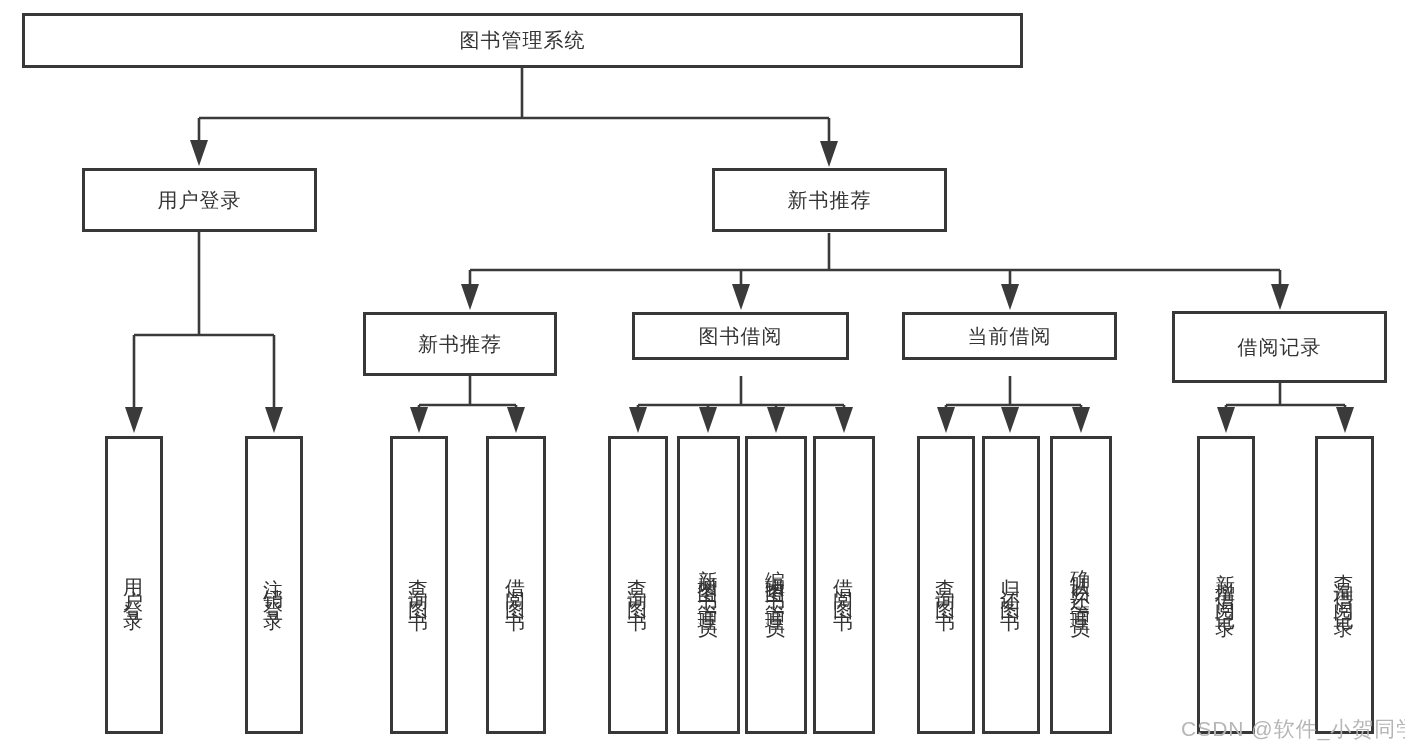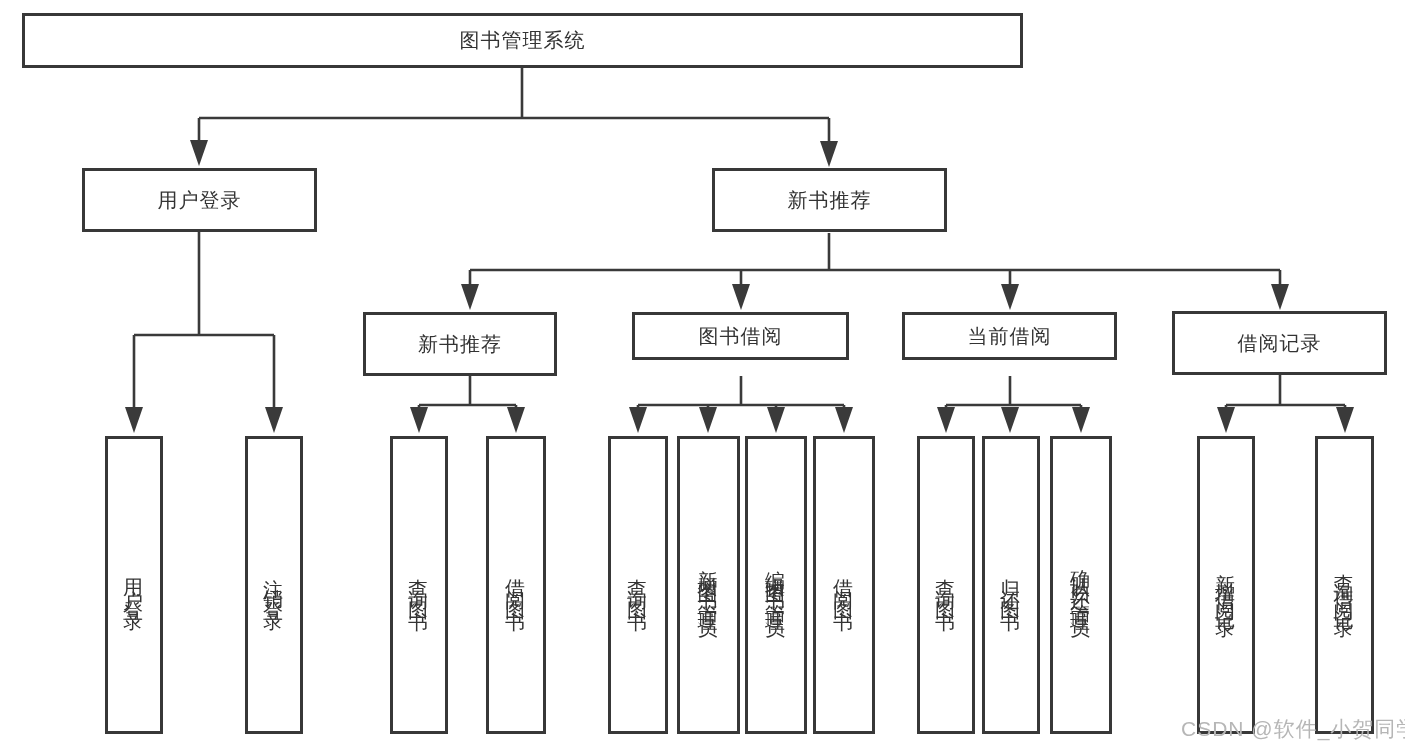--- a/index.html
+++ b/index.html
@@ -104,21 +104,21 @@
 
   <div class="node" style="left:363px;top:312px;width:194px;height:64px">
     <span>新书推荐</span>
   </div>
   <div class="node" style="left:632px;top:312px;width:217px;height:48px">
     <span>图书借阅</span>
   </div>
   <div class="node" style="left:902px;top:312px;width:215px;height:48px">
     <span>当前借阅</span>
   </div>
-  <div class="node" style="left:1172px;top:311px;width:215px;height:64px">
+  <div class="node" style="left:1172px;top:311px;width:215px;height:72px">
     <span>借阅记录</span>
   </div>
 
   <div class="node leaf" style="left:105px;top:436px;width:58px">
     <span class="v">用户登录</span>
   </div>
   <div class="node leaf" style="left:245px;top:436px;width:58px">
     <span class="v">注销登录</span>
   </div>
 

